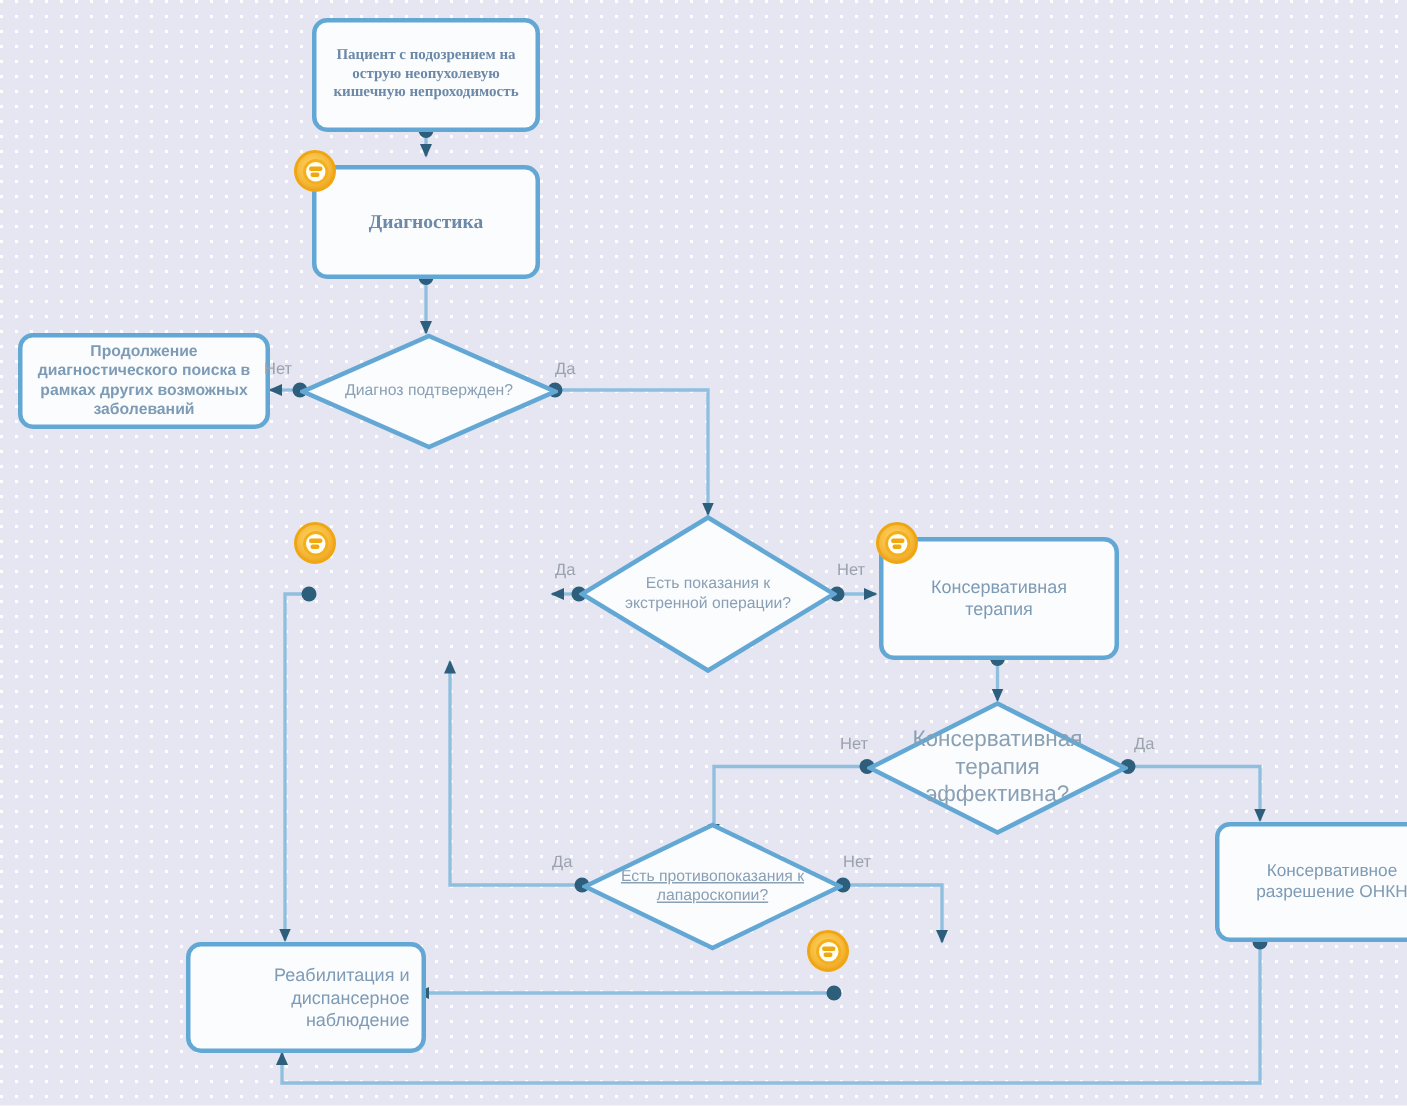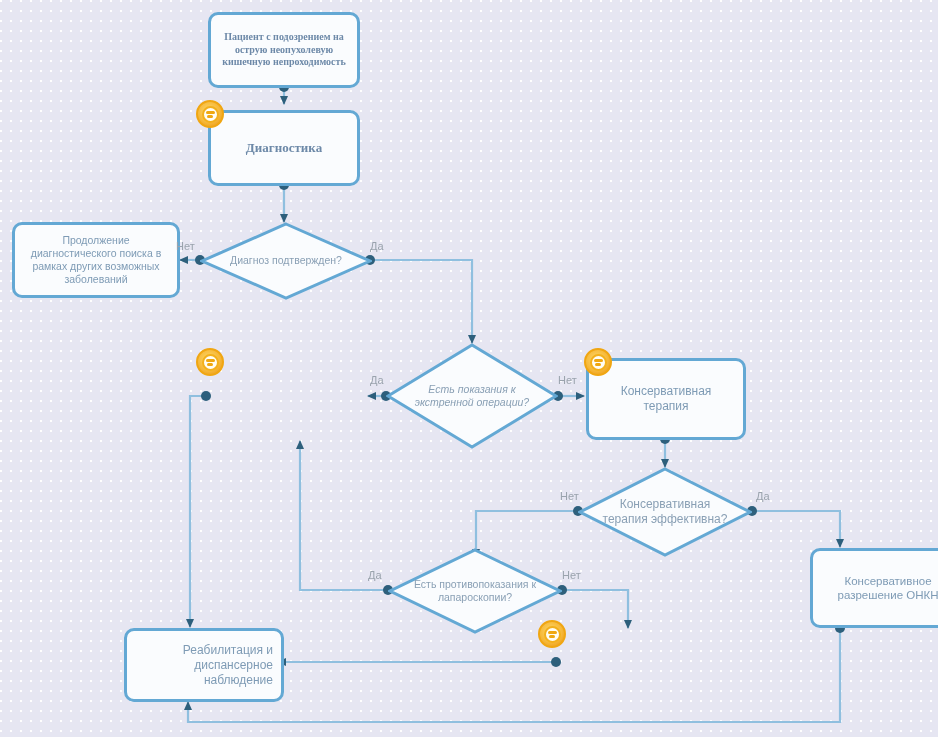--- a/index.html
+++ b/index.html
@@ -164,21 +164,21 @@
     <span class="label">Диагностика</span>
   </div>
 
   <div class="node bold" style="left:208px; top:12px; width:152px; height:76px; font-size:10px;">
     <span class="label">Пациент с подозрением на острую неопухолевую кишечную непроходимость</span>
   </div>
   <div class="badge" style="left:196px; top:100px;">
     <span class="inner"></span>
   </div>
 
-  <div class="node" style="left:12px; top:222px; width:168px; height:76px; font-size:10.5px;">
+  <div class="node" style="left:12px; top:222px; width:168px; height:64px; font-size:10.5px;font-weight:bold;">
     <span class="label">Продолжение диагностического поиска в рамках других возможных заболеваний</span>
   </div>
 
   <div class="badge" style="left:196px; top:348px;">
     <span class="inner"></span>
   </div>
 
   <div class="node" style="left:586px; top:358px; width:160px; height:82px; font-size:12px;">
     <span class="label">Консервативная терапия</span>
   </div>
@@ -198,39 +198,39 @@
     <span class="inner"></span>
   </div>
 
   <div class="diamond-wrap" style="left:200px; top:222px; width:172px; height:78px;">
     <svg width="172" height="78" viewBox="0 0 172 78" xmlns="http://www.w3.org/2000/svg">
       <polygon points="86,2 170,39 86,76 2,39" fill="#fafcfe" stroke="#63a8d4" stroke-width="3"></polygon>
     </svg>
     <span class="label" style="font-size:10.5px;">Диагноз подтвержден?</span>
   </div>
 
-  <div class="diamond-wrap" style="left:386px; top:343px; width:172px; height:106px;font-style:italic;">
+  <div class="diamond-wrap" style="left:386px; top:343px; width:172px; height:106px;">
     <svg width="172" height="106" viewBox="0 0 172 106" xmlns="http://www.w3.org/2000/svg">
       <polygon points="86,2 170,53 86,104 2,53" fill="#fafcfe" stroke="#63a8d4" stroke-width="3"></polygon>
     </svg>
     <span class="label" style="font-size:10.5px; padding:0 22px;">Есть показания к экстренной операции?</span>
   </div>
 
   <div class="diamond-wrap" style="left:578px; top:467px; width:174px; height:90px;">
     <svg width="174" height="90" viewBox="0 0 174 90" xmlns="http://www.w3.org/2000/svg">
       <polygon points="87,2 172,45 87,88 2,45" fill="#fafcfe" stroke="#63a8d4" stroke-width="3"></polygon>
     </svg>
-    <span class="label" style="font-size:12px; padding:0 20px;">Консервативная терапия эффективна?</span>
+    <span class="label" style="font-size:15px; padding:0 20px;">Консервативная терапия эффективна?</span>
   </div>
 
   <div class="diamond-wrap" style="left:388px; top:548px; width:174px; height:86px;">
     <svg width="174" height="86" viewBox="0 0 174 86" xmlns="http://www.w3.org/2000/svg">
       <polygon points="87,2 172,43 87,84 2,43" fill="#fafcfe" stroke="#63a8d4" stroke-width="3"></polygon>
     </svg>
-    <span class="label" style="font-size:10.5px; padding:0 8px;">Есть противопоказания к лапароскопии?</span>
+    <span class="label" style="font-size:10.5px; padding:0 8px;text-decoration:underline;">Есть противопоказания к лапароскопии?</span>
   </div>
 
   <span class="edge-label" style="left:176px; top:240px;">Нет</span>
   <span class="edge-label" style="left:370px; top:240px;">Да</span>
   <span class="edge-label" style="left:370px; top:374px;">Да</span>
   <span class="edge-label" style="left:558px; top:374px;">Нет</span>
   <span class="edge-label" style="left:560px; top:490px;">Нет</span>
   <span class="edge-label" style="left:756px; top:490px;">Да</span>
   <span class="edge-label" style="left:368px; top:569px;">Да</span>
   <span class="edge-label" style="left:562px; top:569px;">Нет</span>

